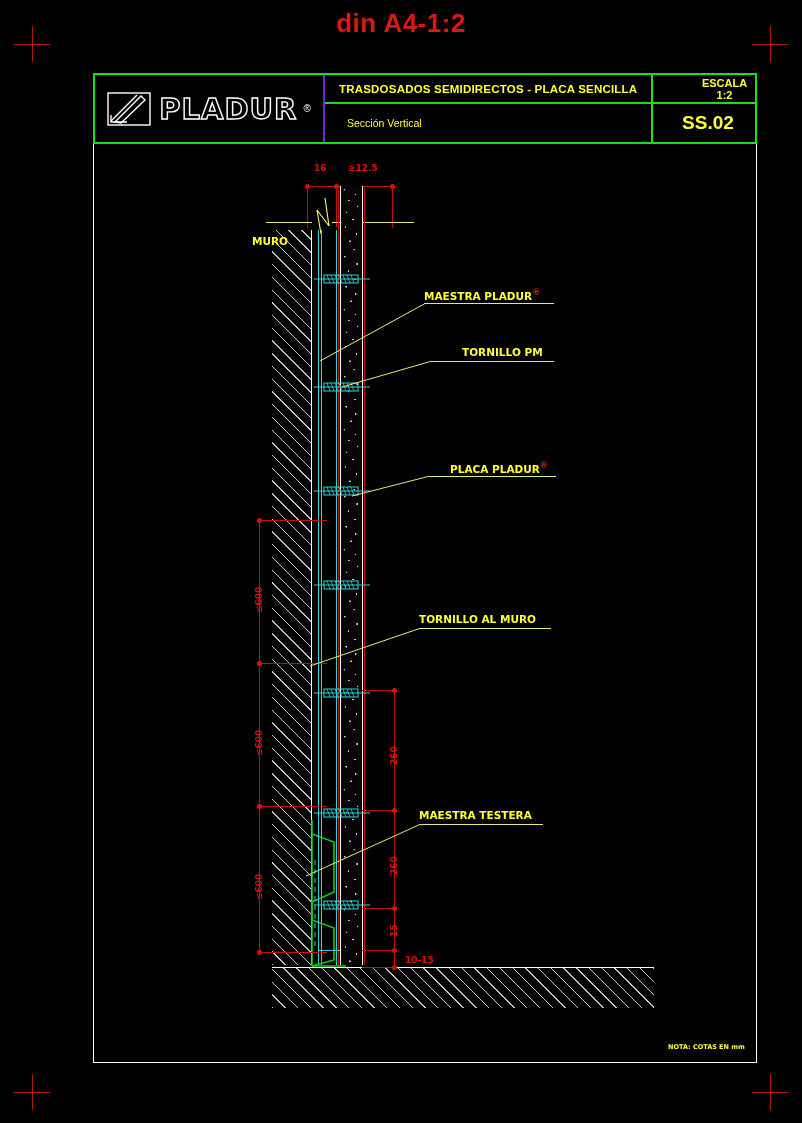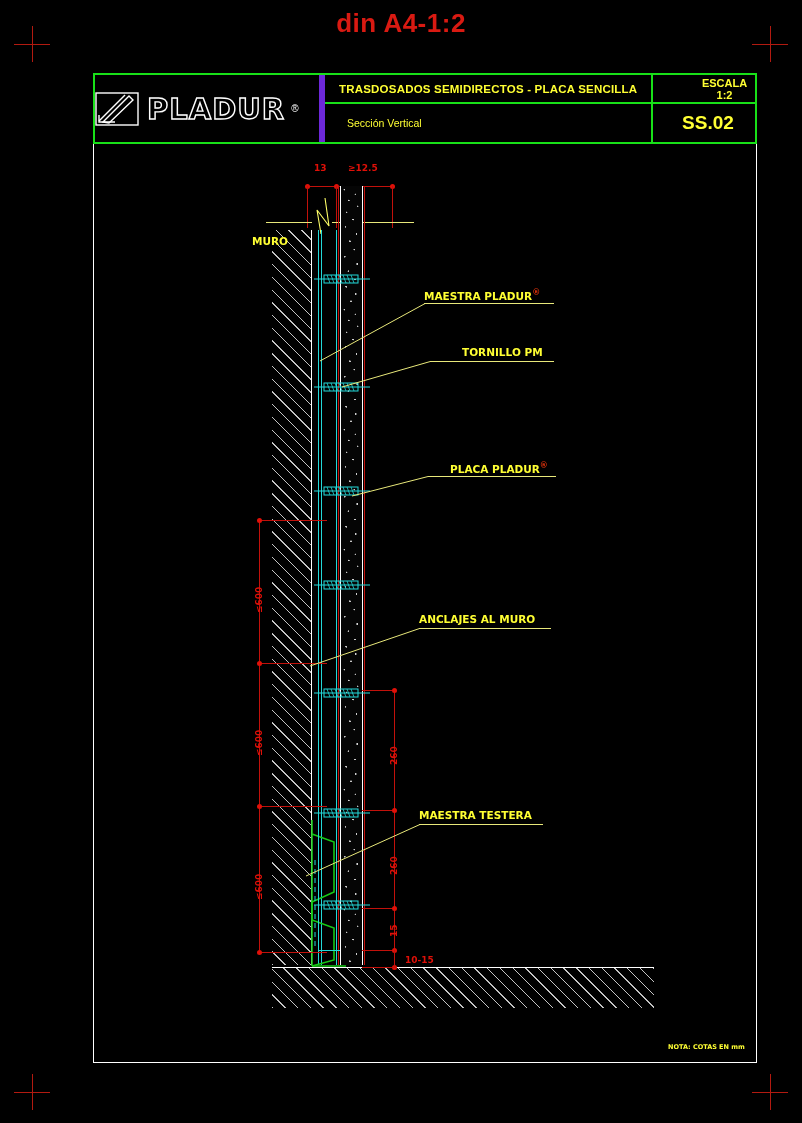--- a/index.html
+++ b/index.html
@@ -21,22 +21,22 @@
   
   #sheet-border{
     left:93px;top:73px;width:664px;height:990px;
     border:1px solid #ffffff;box-sizing:border-box;
   }
   #titleblock{
     left:93px;top:73px;width:664px;height:71px;
     border:2px solid #18e018;box-sizing:border-box;display:flex;
   }
   #logo-cell{
-    width:230px;border-right:6px solid #6d28d9;box-sizing:border-box;
-    display:flex;align-items:center;
+    width:230px;border-right:2px solid #6d28d9;box-sizing:border-box;
+    display:flex;align-items:center;justify-content:center;
   }
   #logo-wrap{display:flex;align-items:center;gap:6px;}
   #logo-word{
     color:#000;font-size:29px;font-weight:bold;letter-spacing:1px;
     -webkit-text-stroke:1.4px #fff;
     font-family:"DejaVu Sans",sans-serif;
   }
   #logo-reg{color:#fff;font-size:10px;vertical-align:super;}
   #tb-mid{flex:1;display:flex;flex-direction:column;}
   #tb-right{width:104px;border-left:2px solid #18e018;box-sizing:border-box;
@@ -152,21 +152,21 @@
     <div class="tb-row-bot">
       <span id="tb-code">SS.02</span>
     </div>
   </div>
 </div>
 
 <div class="abs redline-h" style="left:307px;top:186px;width:86px;"></div>
 <div class="abs dot" style="left:305px;top:184px;"></div>
 <div class="abs dot" style="left:334px;top:184px;"></div>
 <div class="abs dot" style="left:390px;top:184px;"></div>
-<div class="abs dimtext" style="left:314px;top:163px;">13</div>
+<div class="abs dimtext" style="left:314px;top:163px;">16</div>
 <div class="abs dimtext" style="left:348px;top:163px;">≥12.5</div>
 
 <div class="abs redline-v" style="left:307px;top:186px;height:42px;"></div>
 <div class="abs redline-v" style="left:336px;top:186px;height:42px;"></div>
 <div class="abs redline-v" style="left:392px;top:186px;height:42px;"></div>
 
 <div class="abs" id="wall-hatch" style="left:272px;top:230px;width:40px;height:735px;"></div>
 <div class="abs whiteline-v" style="left:311px;top:230px;height:735px;"></div>
 
 <div class="abs yelline" style="left:266px;top:222px;width:46px;"></div>
@@ -344,21 +344,21 @@
 
 <div class="abs lbl" style="left:450px;top:461px;">
   <span>PLACA PLADUR</span><span class="reg">®</span>
 </div>
 <div class="abs yelline" style="left:428px;top:476px;width:128px;"></div>
 <svg class="abs" style="left:352px;top:476px;" width="78" height="22" viewBox="0 0 78 22">
   <line x1="78" y1="0" x2="0" y2="20" stroke="#e8e87a" stroke-width="1"></line>
 </svg>
 
 <div class="abs lbl" style="left:419px;top:613px;">
-  <span>ANCLAJES AL MURO</span>
+  <span>TORNILLO AL MURO</span>
 </div>
 <div class="abs yelline" style="left:419px;top:628px;width:132px;"></div>
 <svg class="abs" style="left:310px;top:628px;" width="111" height="40" viewBox="0 0 111 40">
   <line x1="111" y1="0" x2="0" y2="38" stroke="#e8e87a" stroke-width="1"></line>
 </svg>
 
 <div class="abs lbl" style="left:419px;top:809px;">
   <span>MAESTRA TESTERA</span>
 </div>
 <div class="abs yelline" style="left:419px;top:824px;width:124px;"></div>

